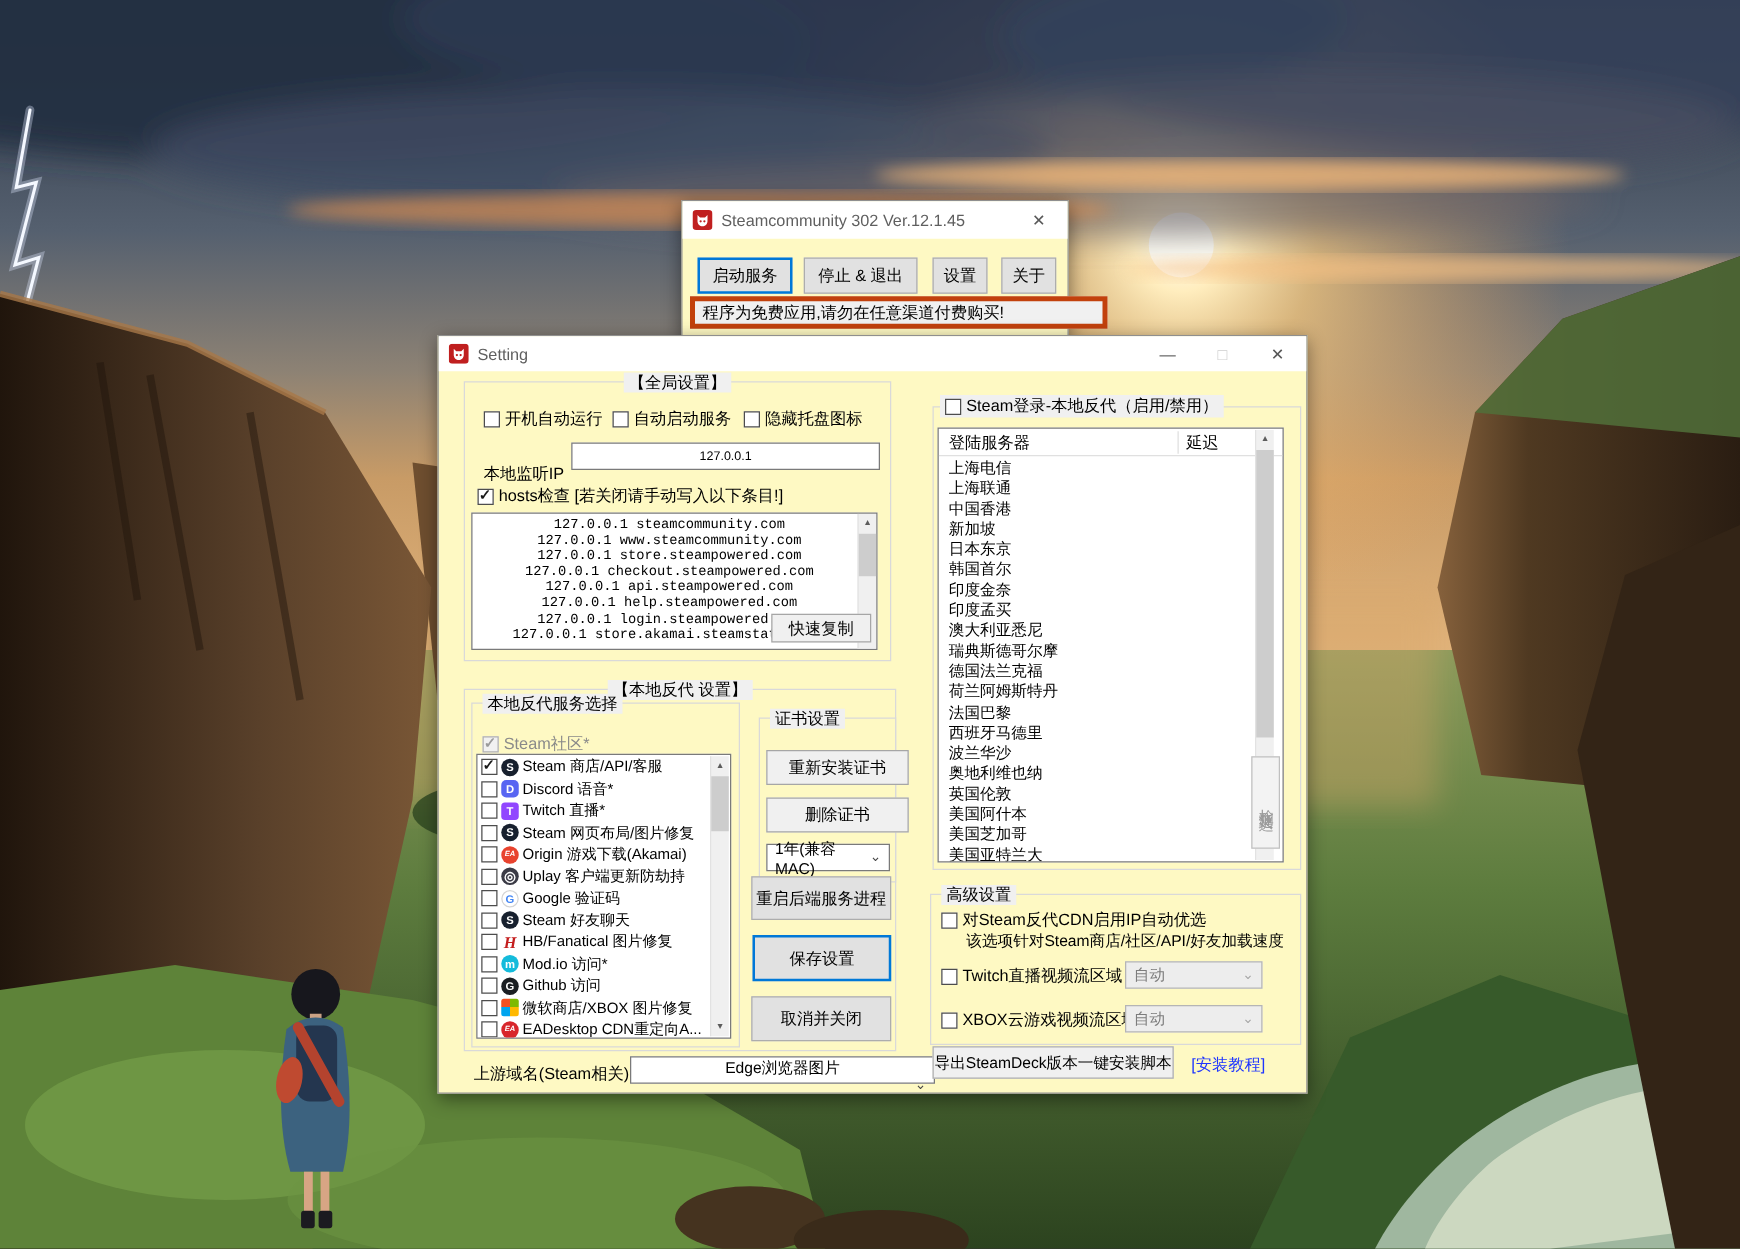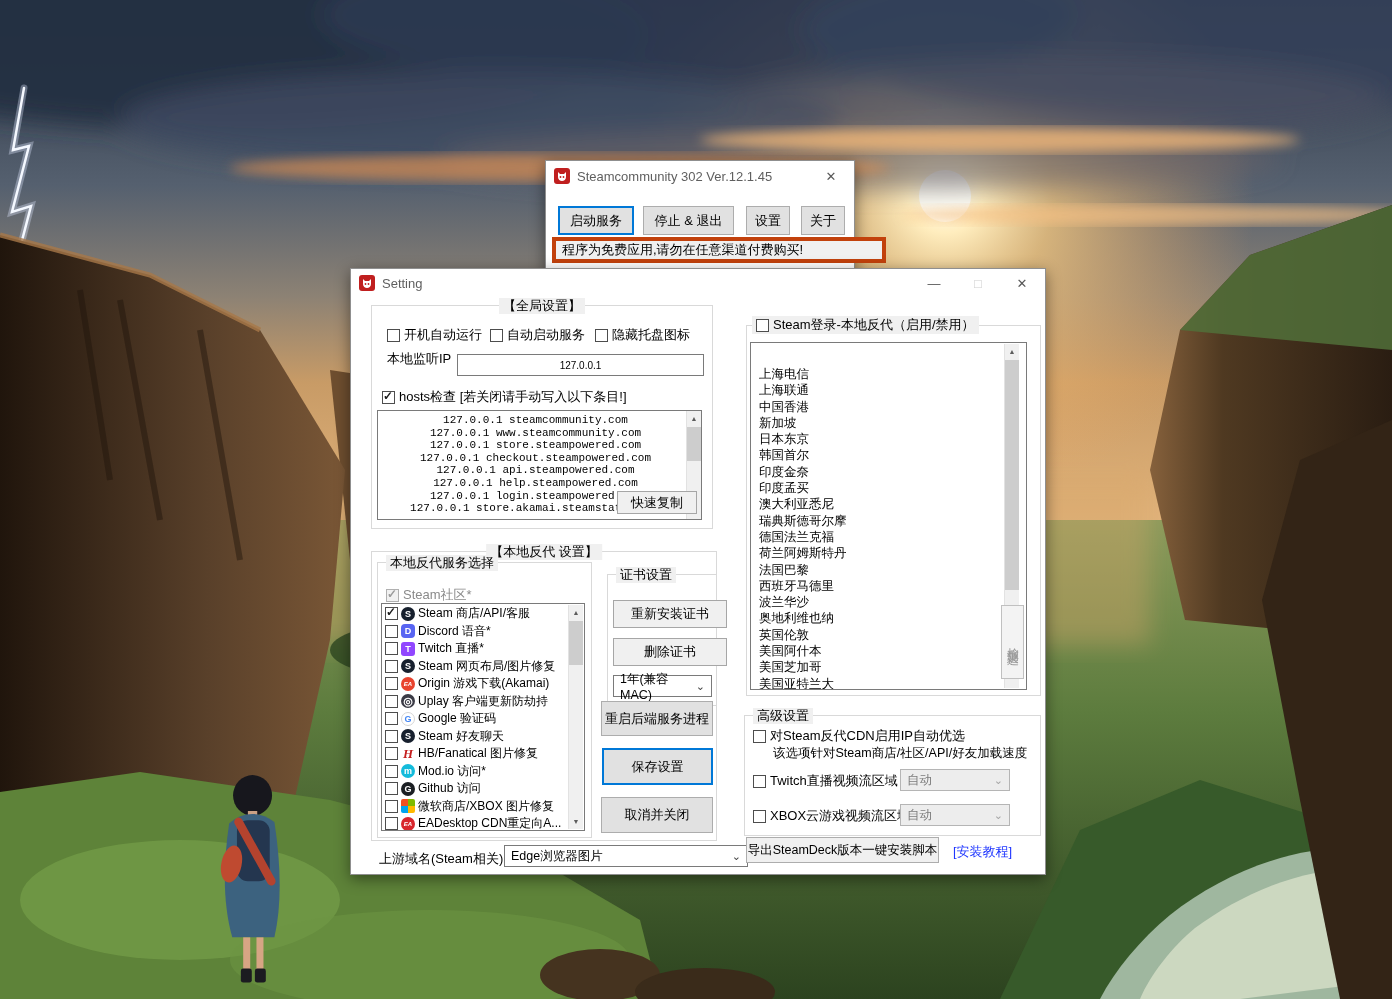--- a/index.html
+++ b/index.html
@@ -5,21 +5,21 @@
   * { box-sizing: border-box; margin: 0; padding: 0; }
   html,body { width:1392px; height:999px; overflow:hidden; }
   body { font-family:"Liberation Sans", sans-serif; position:relative; background:#333; }
   #stage { position:absolute; inset:0; width:1392px; height:999px; overflow:hidden; }
 
   
   #bg { position:absolute; inset:0; z-index:0; }
   #bg svg { display:block; width:100%; height:100%; }
 
   
-  .win { position:absolute; background:#ffffff; border:1px solid #8f8f8f;
+  .win { position:absolute; background:#fef9c3; border:1px solid #8f8f8f;
          box-shadow:0 4px 14px rgba(0,0,0,.45); }
   .titlebar { position:absolute; left:0; top:0; right:0; height:28px; background:#fff;
               display:flex; align-items:center; padding:0 8px; }
   .app-ico { width:16px; height:16px; flex:none; margin-right:7px; }
   .title-text { font-size:13px; color:#5f5f5f; white-space:nowrap; }
   .tb-btn { width:30px; height:22px; display:flex; align-items:center; justify-content:center;
             font-size:13px; color:#595959; }
   .tb-btn.max { color:#cfcfcf; }
   .btn { position:absolute; background:#e1e1e1; border:1px solid #adadad; font-size:13px;
          display:flex; align-items:center; justify-content:center; color:#000;
@@ -292,21 +292,21 @@
         </div>
         <div class="cbrow" style="left:118px; top:20px;justify-content:flex-end;">
           <span class="cb"></span>
           <span>自动启动服务</span>
         </div>
         <div class="cbrow" style="left:223px; top:20px;">
           <span class="cb"></span>
           <span>隐藏托盘图标</span>
         </div>
 
-        <span class="plainlabel" style="left:15px; top:44px;">本地监听IP</span>
+        <span class="plainlabel" style="left:15px; top:64px;">本地监听IP</span>
         <input class="ip-input" value="127.0.0.1" style="">
 
         <div class="cbrow" style="left:10px; top:82px;">
           <span class="cb checked"></span>
           <span>hosts检查 [若关闭请手动写入以下条目!]</span>
         </div>
 
         <div class="hostsbox">
           <div class="hostslines">
               <div>127.0.0.1 steamcommunity.com</div>
@@ -420,31 +420,36 @@
             <span class="chev">⌄</span>
           </div>
         </div>
       </div>
 
       <div class="btn" style="left:250px; top:404px; width:112px; height:35px;">重启后端服务进程</div>
       <div class="btn focused" style="left:251px; top:451px; width:111px; height:37px;">保存设置</div>
       <div class="btn" style="left:250px; top:500px; width:112px; height:36px;">取消并关闭</div>
 
       <span class="plainlabel" style="left:28px; top:553px;">上游域名(Steam相关):</span>
-      <div class="selectbox" style="left:153px; top:548px; width:244px; height:22px;">
+      <div class="selectbox" style="left:153px; top:548px; width:244px; height:22px;flex-direction:column;">
         <span>Edge浏览器图片</span>
         <span class="chev">⌄</span>
       </div>
 
       <div class="group" id="g-login">
         <div class="logincap">
           <span class="cb"></span>
           <span>Steam登录-本地反代（启用/禁用）</span>
         </div>
         <div class="srvlist">
+          <div class="srvhead">
+            <span class="c1">登陆服务器</span>
+            <span class="div"></span>
+            <span class="c2">延迟</span>
+          </div>
           <div class="srvrows">
               <div class="srv-row">上海电信</div>
               <div class="srv-row">上海联通</div>
               <div class="srv-row">中国香港</div>
               <div class="srv-row">新加坡</div>
               <div class="srv-row">日本东京</div>
               <div class="srv-row">韩国首尔</div>
               <div class="srv-row">印度金奈</div>
               <div class="srv-row">印度孟买</div>
               <div class="srv-row">澳大利亚悉尼</div>

